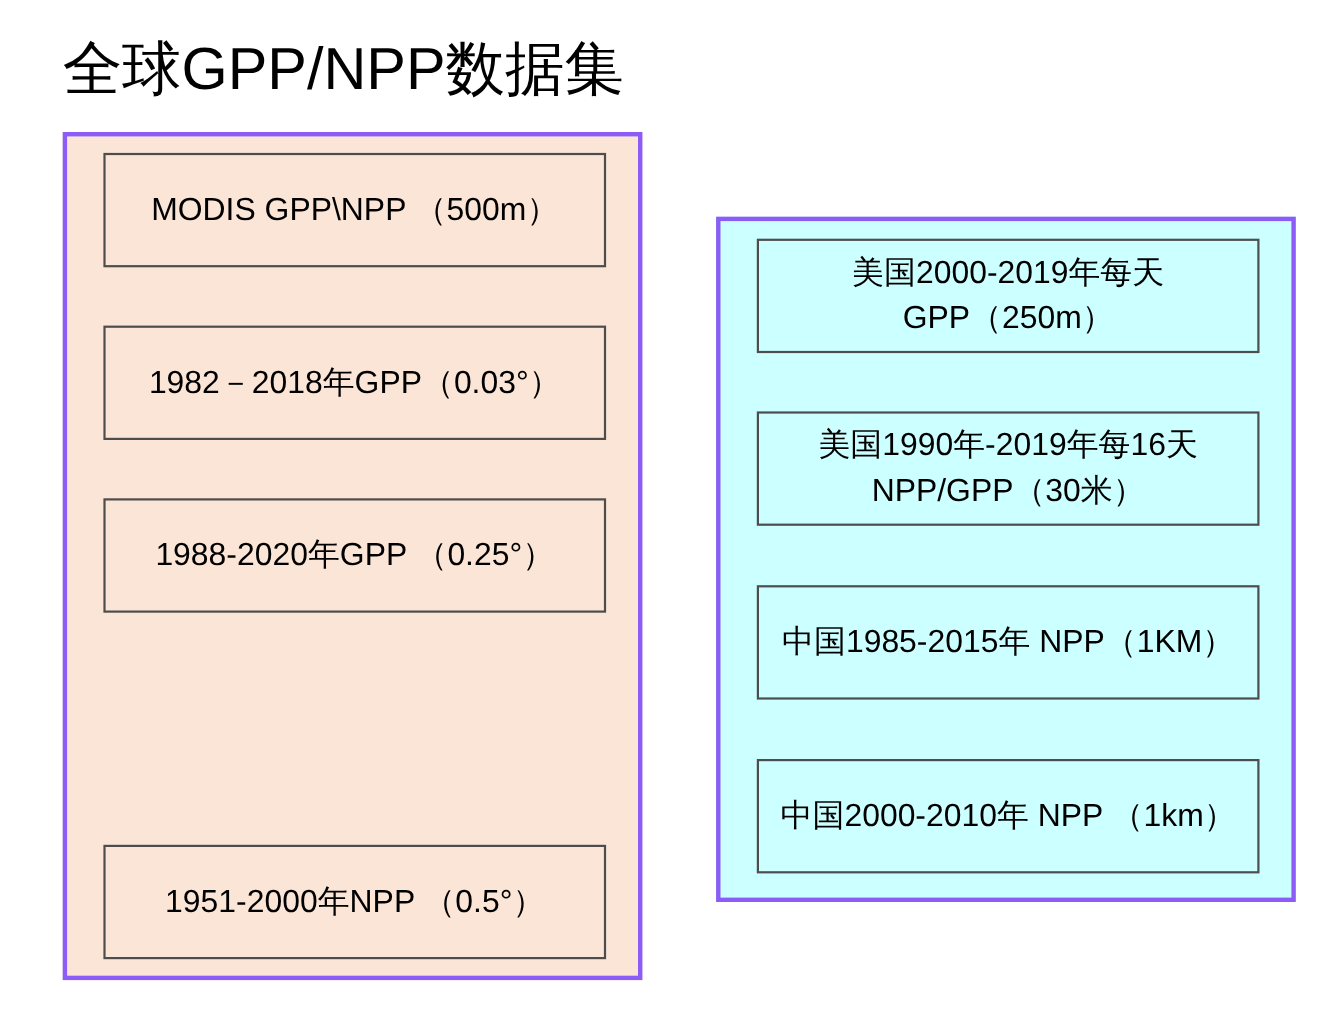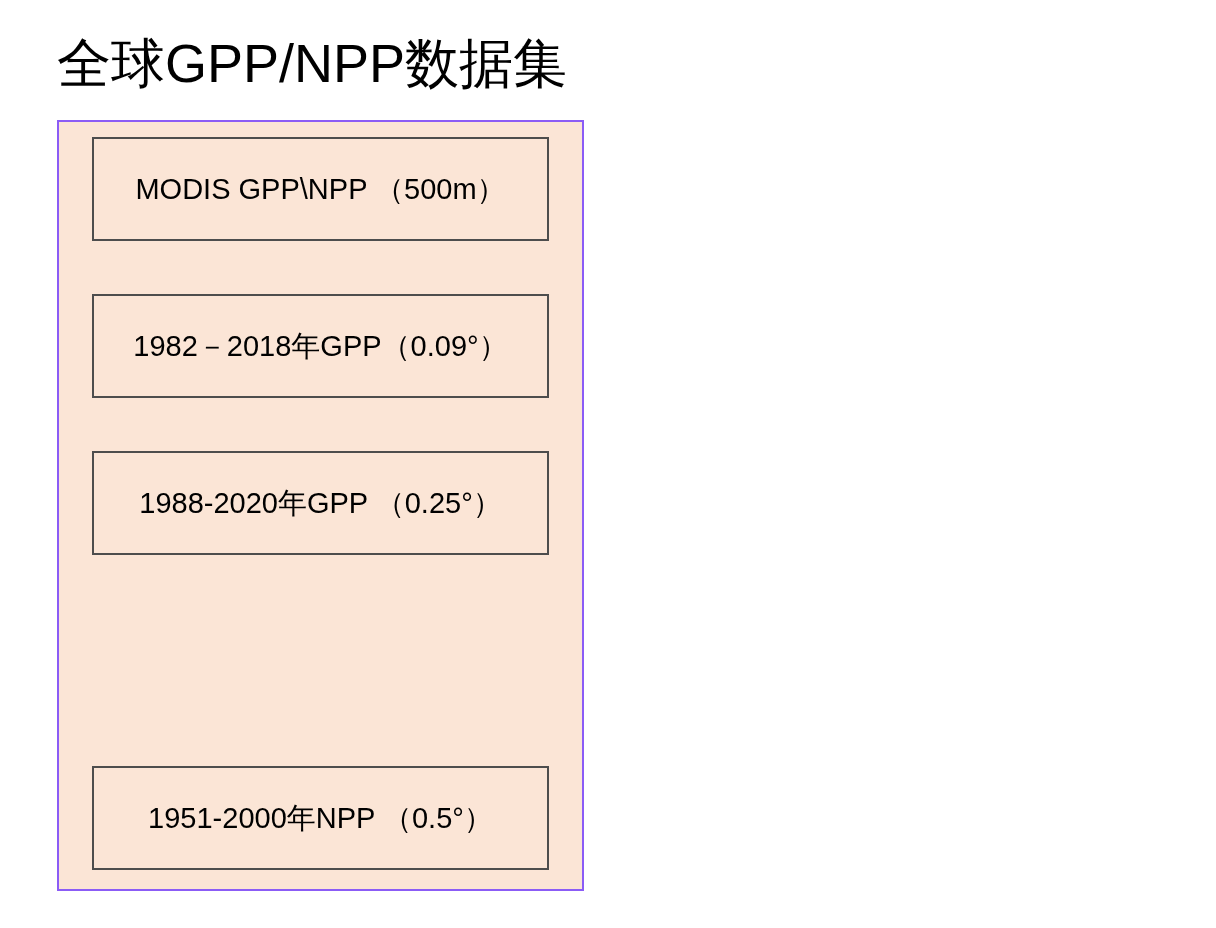--- a/index.html
+++ b/index.html
@@ -30,21 +30,21 @@
     width: 527px;
     top: 32px;
   }
   .title-right {
     left: 651px;
     width: 527px;
     top: 40px;
   }
   .panel {
     position: absolute;
-    border: 2px solid #8b5cf6;
+    border: 4px solid #8b5cf6;
     box-sizing: border-box;
   }
   .panel-left {
     left: 57px;
     top: 120px;
     width: 527px;
     height: 771px;
     background: #fbe5d6;
   }
   .panel-right {
@@ -75,19 +75,27 @@
 </head>
 <body>
 
 <div class="canvas">
 
   <div class="title title-left">全球GPP/NPP数据集</div>
 
 
   <div class="panel panel-left" style="background-color: rgb(251, 229, 214);">
     <div class="box" style="top:15px">MODIS GPP\NPP （500m）</div>
-    <div class="box" style="top:172px">1982－2018年GPP（0.09°）</div>
+    <div class="box" style="top:172px">1982－2018年GPP（0.03°）</div>
     <div class="box" style="top:329px">1988-2020年GPP （0.25°）</div>
     <div class="box" style="top:644px">1951-2000年NPP （0.5°）</div>
   </div>
 
+  <div class="panel panel-right" style="background-color: rgb(204, 255, 255);">
+    <div class="box" style="top:16px">美国2000-2019年每天
+GPP（250m）</div>
+    <div class="box" style="top:173px">美国1990年-2019年每16天
+NPP/GPP（30米）</div>
+    <div class="box" style="top:331px">中国1985-2015年 NPP（1KM）</div>
+    <div class="box" style="top:489px">中国2000-2010年 NPP （1km）</div>
+  </div>
 
 </div>
 
 </body></html>

